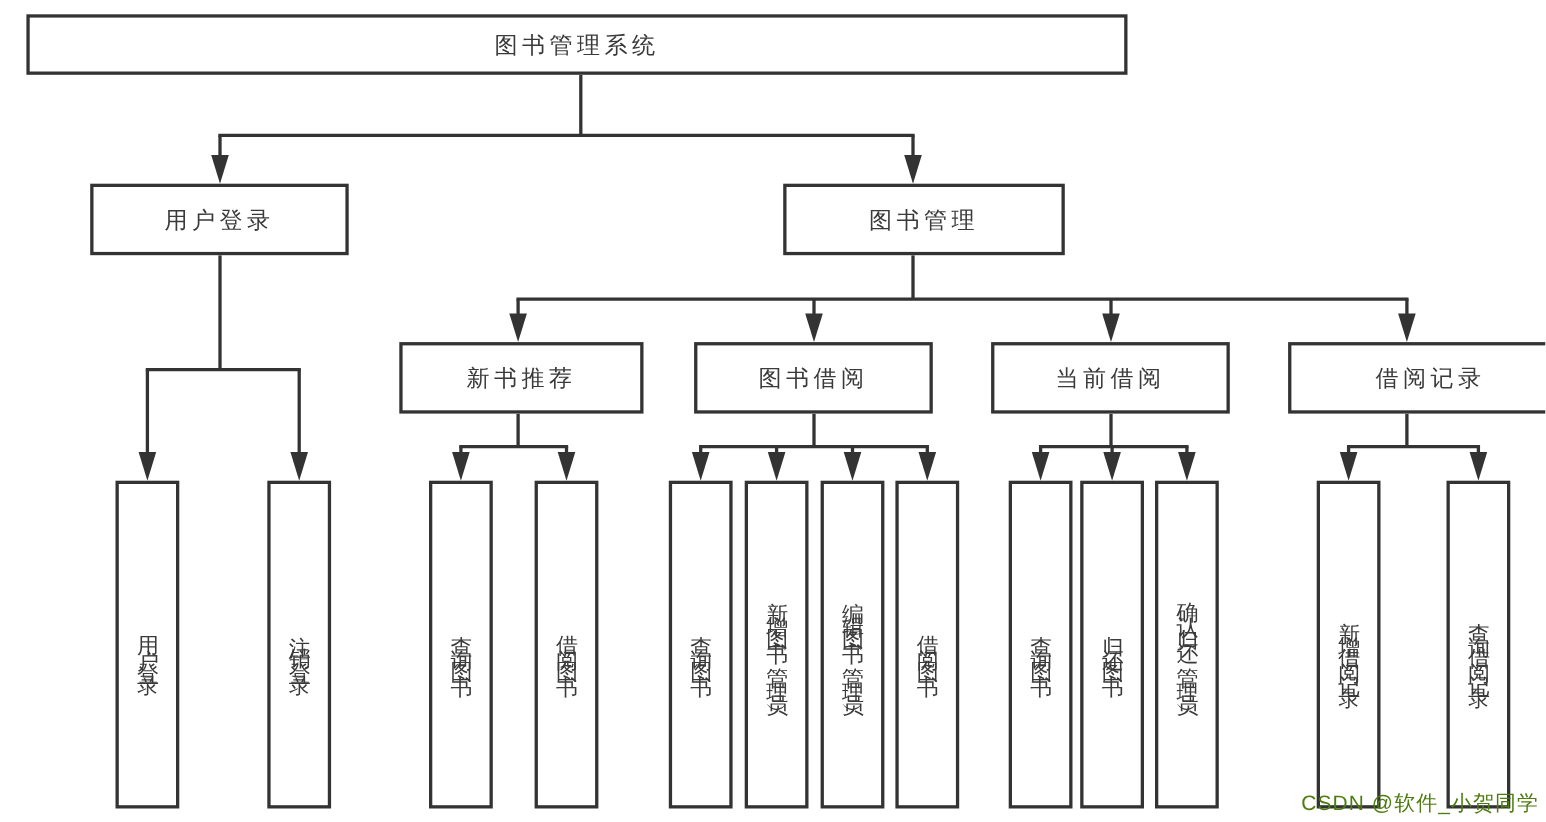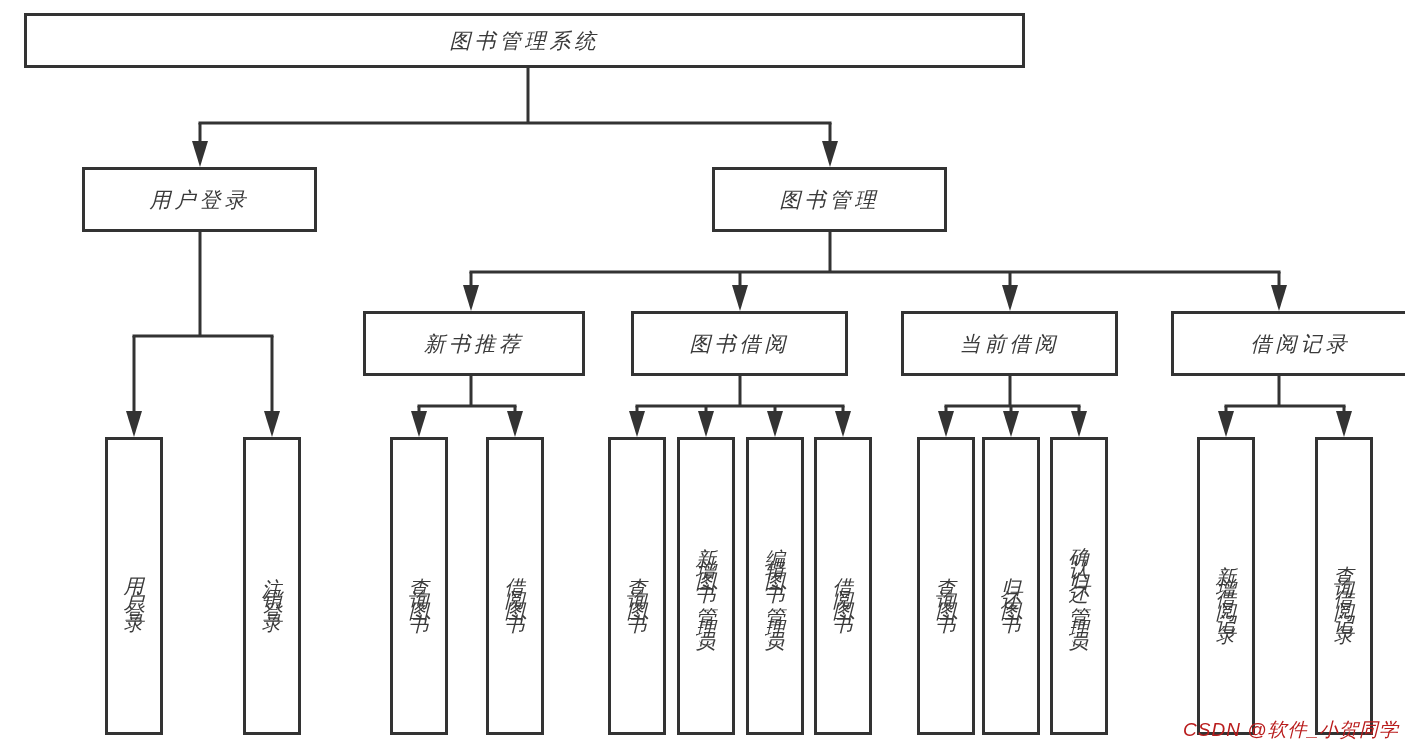--- a/index.html
+++ b/index.html
@@ -2,21 +2,20 @@
 <html><head>
 <meta charset="utf-8">
 <style>
   html,body { margin:0; padding:0; background:#ffffff; }
   .stage {
     position:relative;
     width:1405px; height:747px;
     background:#ffffff;
     font-family:"Liberation Sans", sans-serif;
     overflow:hidden;
-    font-style:italic;
   }
   .box {
     position:absolute;
     box-sizing:border-box;
     background:#ffffff;
     border:3px solid #333333;
     color:#3a3a3a;
     display:flex;
     align-items:center;
     justify-content:center;
@@ -31,21 +30,21 @@
     writing-mode:vertical-rl;
     font-size:20px;
     letter-spacing:12px;
     line-height:1;
   }
   svg.wires { position:absolute; left:0; top:0; z-index:1; }
   .watermark {
     position:absolute;
     right:6px; bottom:4px;
     font-size:19px;
-    color:#b91c1c;
+    color:#4d7c0f;
     letter-spacing:1px;
     z-index:3;
     white-space:nowrap;
   }
 </style>
 </head>
 <body>
 
 <div class="stage">
 
@@ -114,21 +113,21 @@
       <polygon points="1003,411 1019,411 1011,437"></polygon>
       <polygon points="1071,411 1087,411 1079,437"></polygon>
       <polygon points="1218,411 1234,411 1226,437"></polygon>
       <polygon points="1336,411 1352,411 1344,437"></polygon>
     </g>
   </svg>
 
   <div class="box h" style="left:24px;top:13px;width:1001px;height:55px;">图书管理系统</div>
 
   <div class="box h" style="left:82px;top:167px;width:235px;height:65px;">用户登录</div>
-  <div class="box h" style="left:712px;top:167px;width:235px;height:65px;">图书管理</div>
+  <div class="box h" style="left:712px;top:167px;width:256px;height:65px;">图书管理</div>
 
   <div class="box h" style="left:363px;top:311px;width:222px;height:65px;">新书推荐</div>
   <div class="box h" style="left:631px;top:311px;width:217px;height:65px;">图书借阅</div>
   <div class="box h" style="left:901px;top:311px;width:217px;height:65px;">当前借阅</div>
   <div class="box h" style="left:1171px;top:311px;width:259px;height:65px;">借阅记录</div>
 
   <div class="box v" style="left:105px;top:437px;width:58px;height:298px;">
     <span class="vtext">用户登录</span>
   </div>
   <div class="box v" style="left:243px;top:437px;width:58px;height:298px;">

